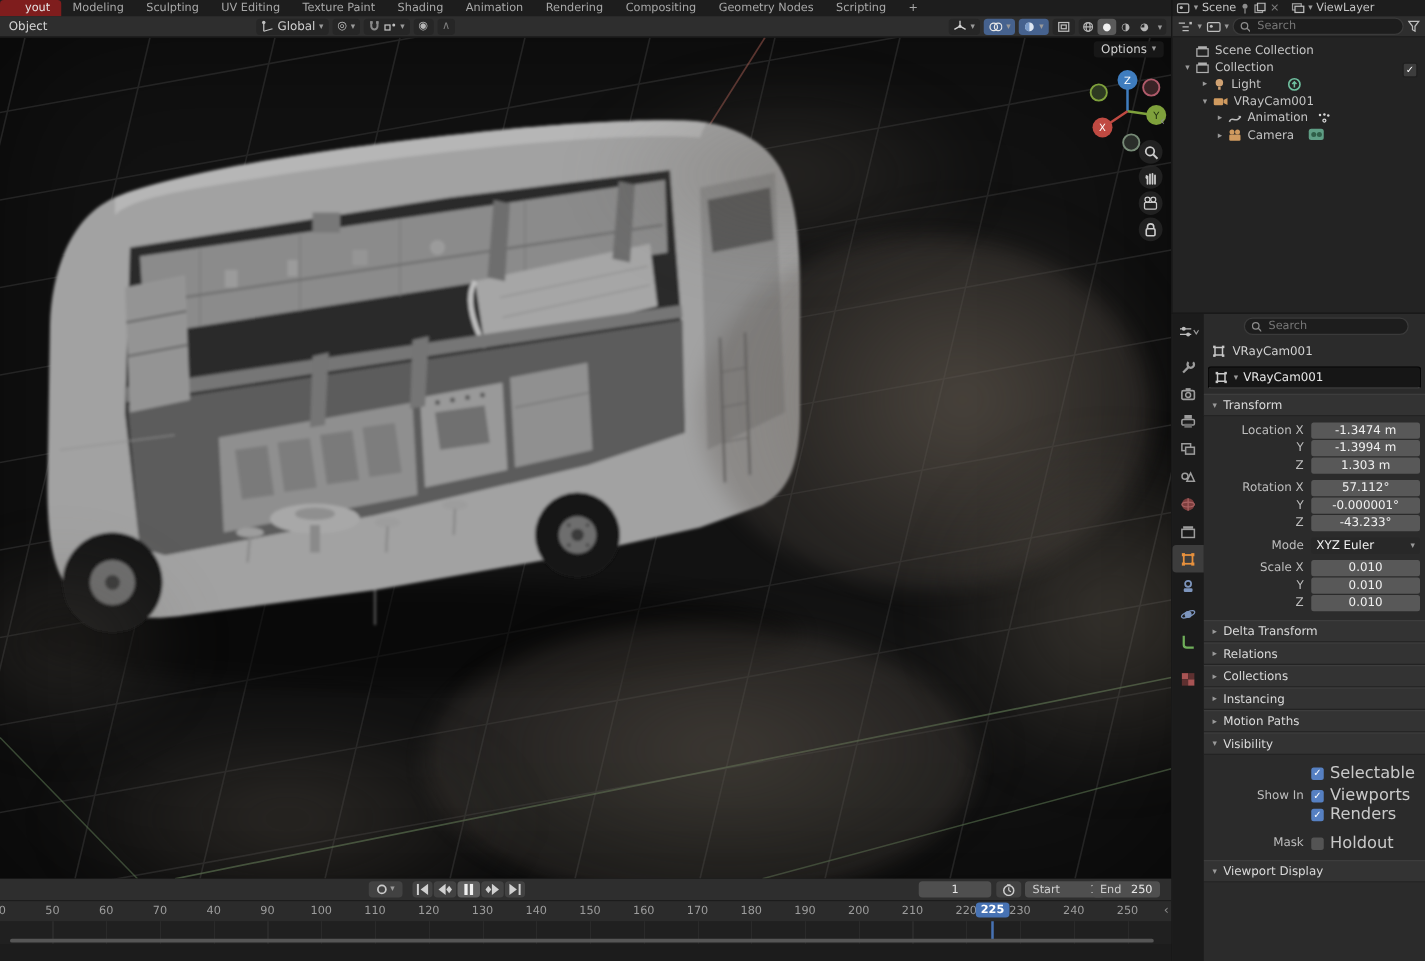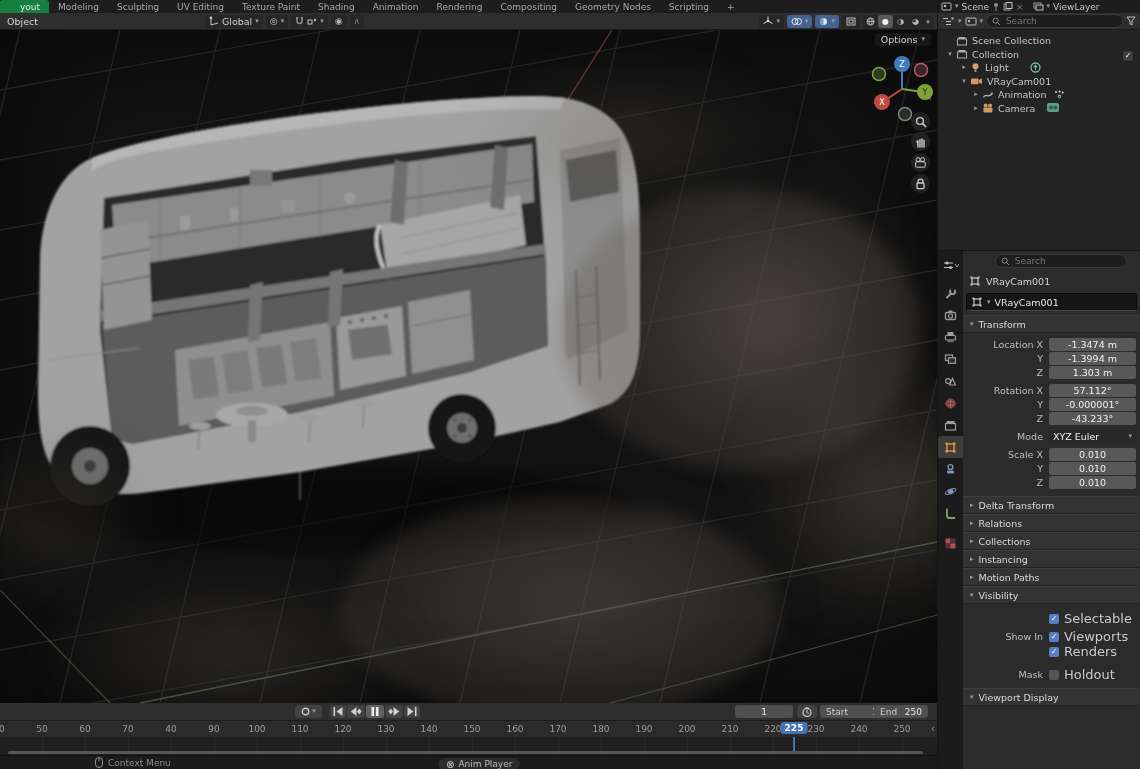--- a/index.html
+++ b/index.html
@@ -8,21 +8,21 @@
        -webkit-font-smoothing:antialiased;font-size:10px;}
   .abs{position:absolute;}
   .row{display:flex;align-items:center;}
   svg{display:block;}
 
   
   #topbar{left:0;top:0;width:937px;height:13px;background:#1d1d1d;display:flex;align-items:stretch;}
   #topbar-right{left:937px;top:0;width:203px;height:13px;background:#1d1d1d;border-left:1px solid #141414;
      display:flex;align-items:center;gap:3px;padding-left:3px;box-sizing:border-box;}
   .wtab{display:flex;align-items:center;padding:0 9px;font-size:9px;color:#a8a8a8;cursor:default;}
-  .wtab.active{background:#15803d;color:#e6e6e6;border-radius:3px 3px 0 0;padding-left:20px;}
+  .wtab.active{background:#7f1d1d;color:#e6e6e6;border-radius:3px 3px 0 0;padding-left:20px;}
   .tinytext{font-size:9px;color:#c4c4c4;}
   .dim{color:#7d7d7d;}
   .chev{font-size:7px;color:#9a9a9a;line-height:1;}
 
   
   #vp-header{left:0;top:13px;width:937px;height:17px;background:#2e2e2e;border-bottom:1px solid #1a1a1a;
      display:flex;align-items:center;box-sizing:border-box;font-size:9.5px;}
   .pill{display:flex;align-items:center;gap:3px;background:#262626;border-radius:3px;height:13px;
         padding:0 4px;margin-left:3px;color:#cfcfcf;}
   .pill.blue{background:#46628e;color:#eaeaea;}
@@ -913,27 +913,14 @@
       <span id="frame-chip" style="left:794px">225</span>
       <span class="abs" style="right:2px;top:2px;color:#8d8d8d;font-size:10px">‹</span>
     </div>
 
     <div id="tl-tracks">
       <div id="playhead" style="left:793px"></div>
       <div id="tl-scroll"></div>
     </div>
   </div>
 
-  <div id="statusbar" class="abs">
-    <span class="abs row" style="left:95px;top:1px;gap:5px;color:#8f8f8f;font-size:9px">
-      <svg width="8" height="11">
-          <rect x="0.5" y="0.5" width="7" height="10" rx="3.5" fill="none" stroke="#8f8f8f"></rect>
-          <line x1="4" y1="1" x2="4" y2="4.5" stroke="#8f8f8f"></line>
-        </svg>
-      <span>Context Menu</span>
-    </span>
-    <div id="anim-pill">
-      <span style="font-size:10px;color:#cfcfcf">⊗</span>
-      <span>Anim Player</span>
-    </div>
-  </div>
 
 </div>
 
 </body></html>

